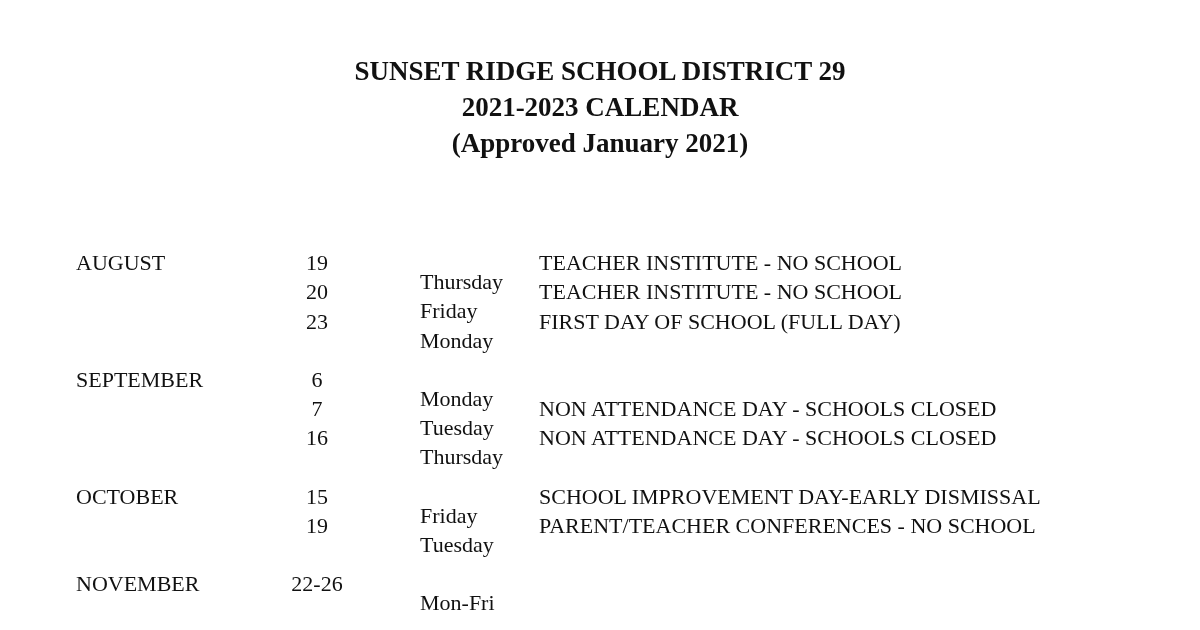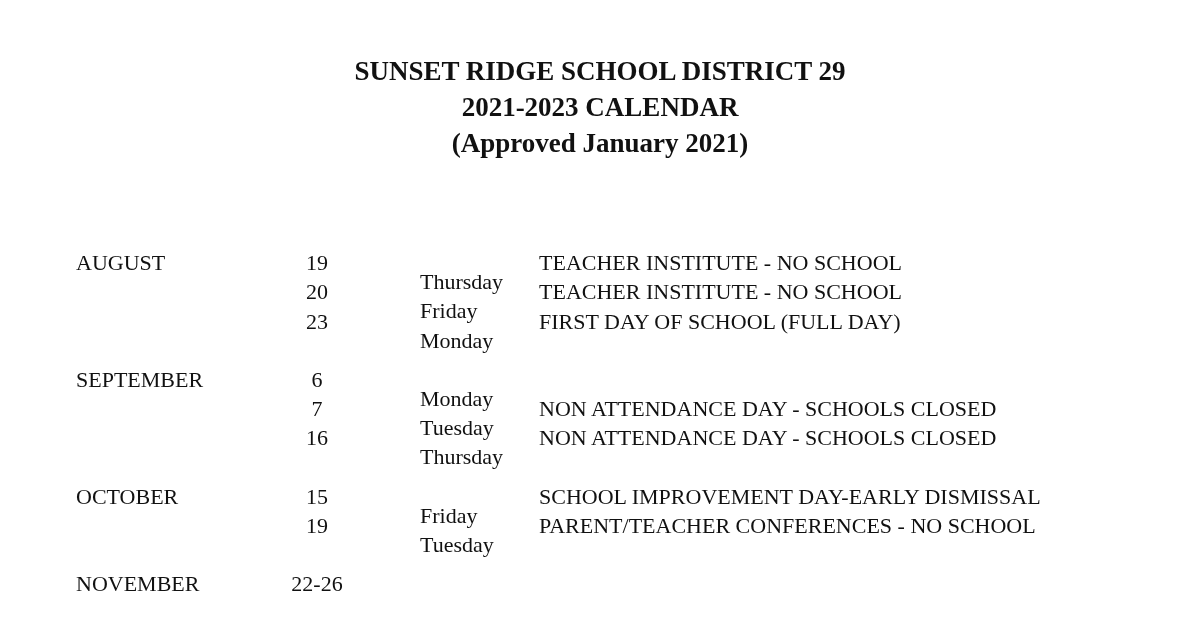--- a/index.html
+++ b/index.html
@@ -124,16 +124,17 @@
       <span class="date">19</span>
       <span class="weekday">Tuesday</span>
       <span class="event">PARENT/TEACHER CONFERENCES - NO SCHOOL</span>
     </div>
   </div>
 
   <div class="group">
     <div class="row">
       <span class="month">NOVEMBER</span>
       <span class="date">22-26</span>
+      <span class="weekday">Mon-Fri</span>
     </div>
   </div>
 
 </div>
 
 </body></html>

